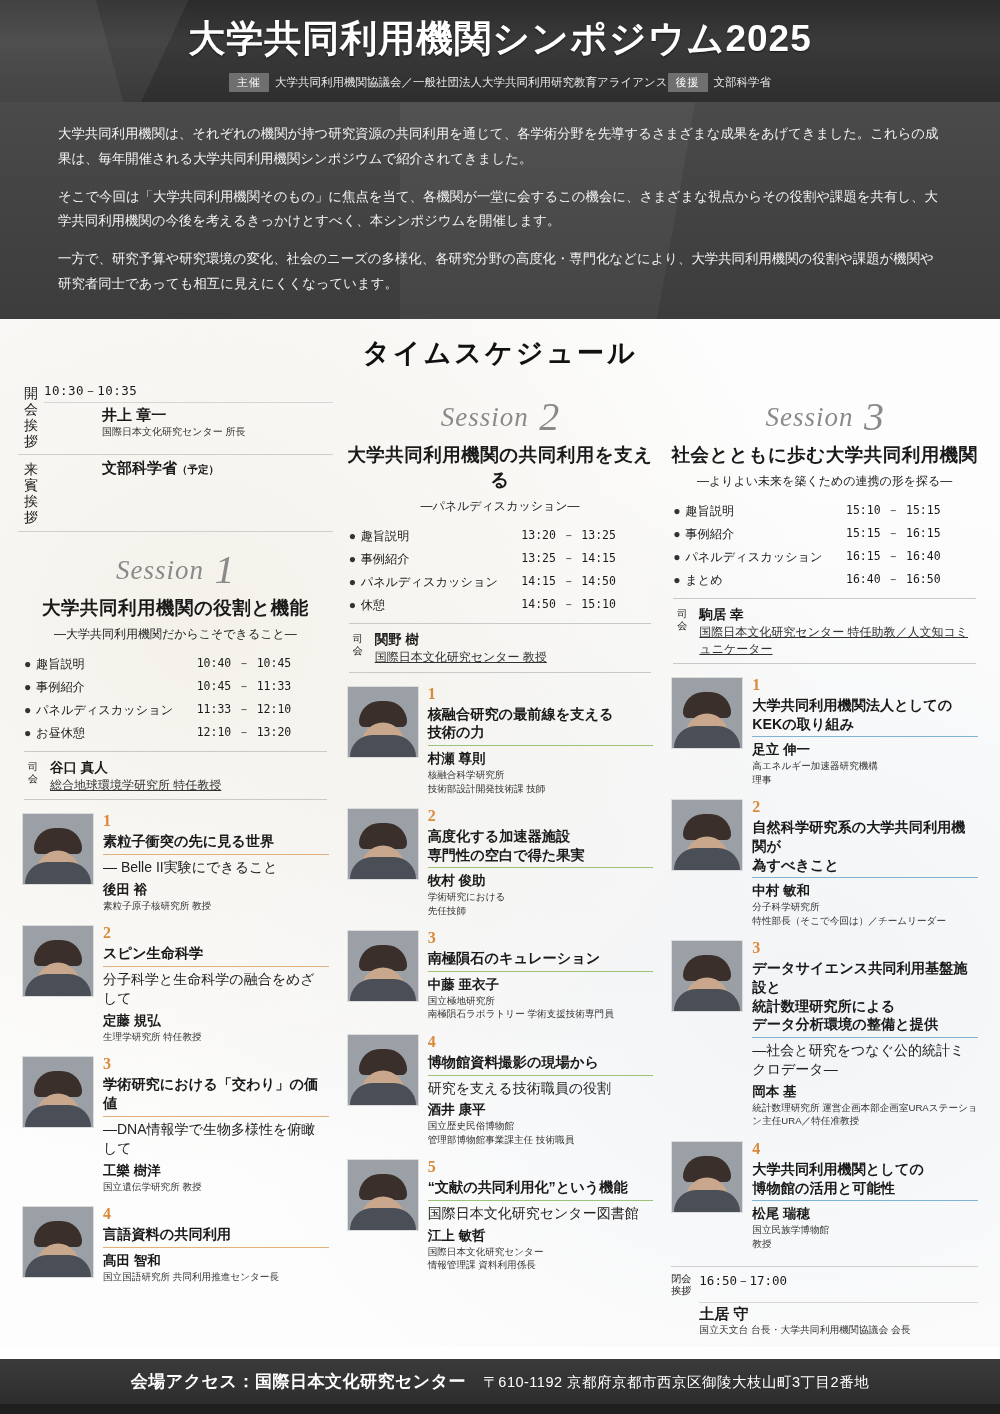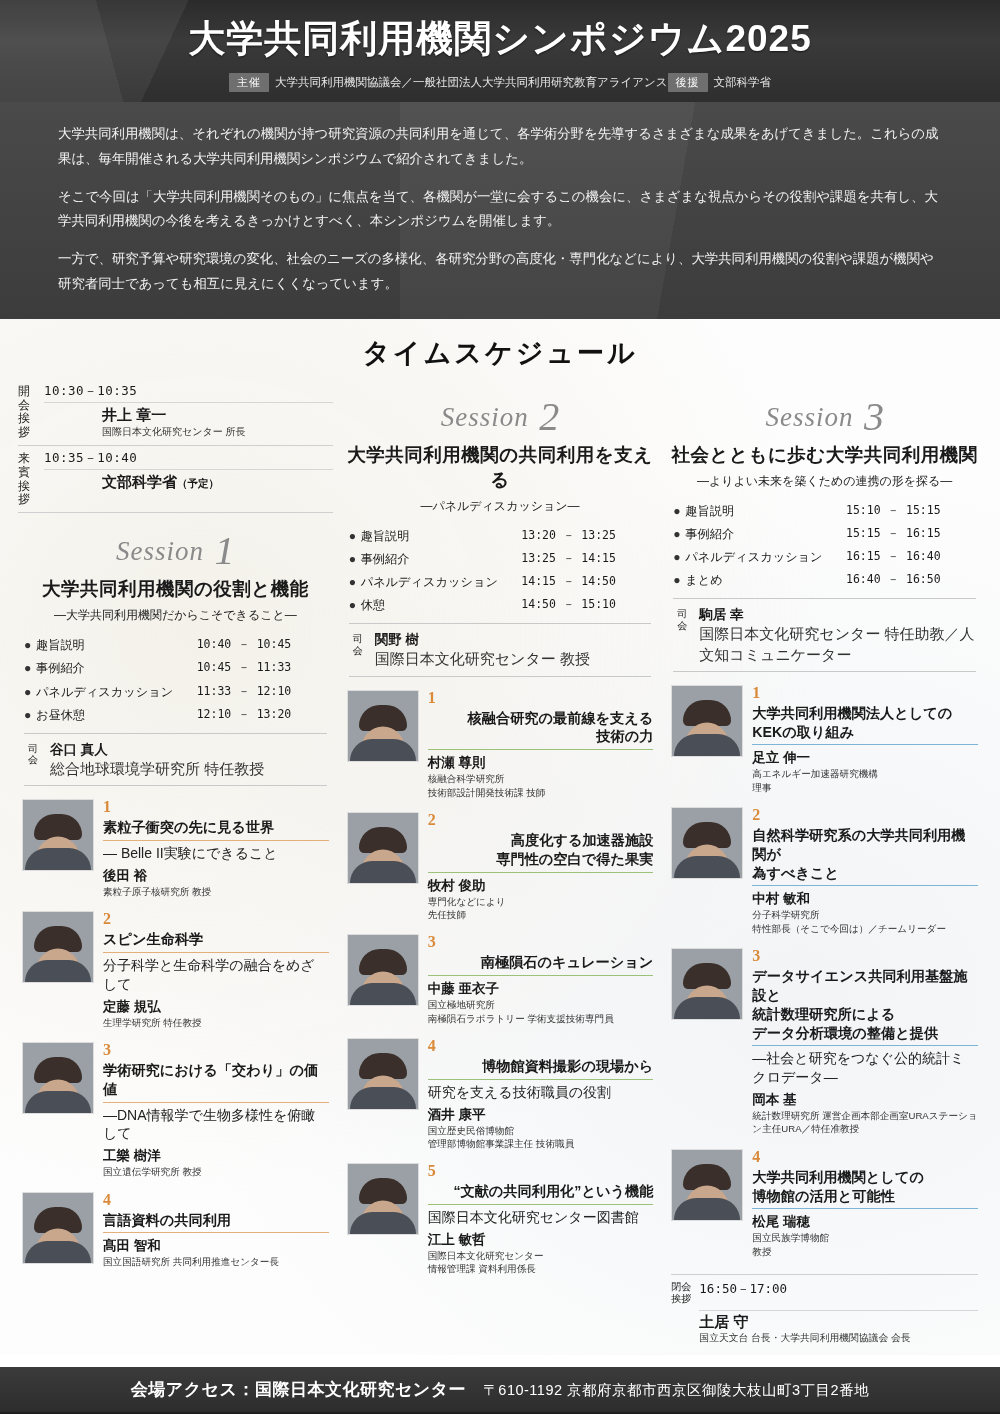--- a/index.html
+++ b/index.html
@@ -104,24 +104,24 @@
 
   
   .open-row {
     display: flex;
     align-items: stretch;
     border-bottom: 1px solid #cfcfcf;
     padding: 4px 0 5px 0;
   }
   .open-label {
     width: 20px;
-    font-size: 12px;
+    font-size: 14px;
     line-height: 1.15;
     letter-spacing: 0px;
-    text-align: left;
+    text-align: right;
     padding-top: 2px;
     color:#222;
     writing-mode: horizontal-tb;
   }
   .open-body { flex: 1; padding-left: 6px; }
   .open-time {
     font-size: 12.5px;
     letter-spacing: .5px;
     border-bottom: 1px solid #d6d6d6;
     padding-bottom: 2px;
@@ -191,21 +191,21 @@
   }
   .chair-label {
     width: 18px;
     font-size: 10px;
     line-height: 1.15;
     text-align: center;
     padding-top: 2px;
   }
   .chair-body { flex: 1; padding-left: 8px; }
   .chair-name { font-size: 13.5px; font-weight: bold; }
-  .chair-affil { font-size: 15px; color: #333; line-height: 1.35; }
+  .chair-affil { font-size: 12px; color: #333; line-height: 1.35; text-decoration: underline; }
 
   
   .talk {
     display: flex;
     margin: 13px 4px 0 4px;
     gap: 9px;
   }
   .photo {
     width: 72px; height: 72px;
     flex: 0 0 72px;
@@ -258,21 +258,21 @@
   }
   .talk-affil {
     font-size: 9.6px;
     color: #333;
     line-height: 1.4;
   }
 
   .col1 .talk-num { color: #d98a3a; }
   .col1 .talk-title { border-bottom-color: #e2b07a; }
   .col2 .talk-num { color: #d98a3a; }
-  .col2 .talk-title { border-bottom-color: #9cc27a; text-align: right; }
+  .col2 .talk-title { border-bottom-color: #9cc27a; }
   .col3 .talk-num { color: #d98a3a; }
   .col3 .talk-title { border-bottom-color: #7fb4d8; }
 
   
   .close-row {
     display: flex;
     margin: 16px 4px 0 4px;
     border-top: 1px solid #cfcfcf;
     padding-top: 6px;
   }
@@ -378,21 +378,20 @@
           <div class="open-body">
             <div class="open-time">10:30－10:35</div>
             <div class="open-name">井上 章一</div>
             <div class="open-affil">国際日本文化研究センター 所長</div>
           </div>
         </div>
 
         <div class="open-row">
           <div class="open-label">来賓挨拶</div>
           <div class="open-body">
-            <div class="open-time">10:35－10:40</div>
             <div class="open-name">
               <span>文部科学省</span><span class="open-sub">（予定）</span>
             </div>
           </div>
         </div>
 
         <div class="session-head">
           <span class="session-word">Session</span>
           <span class="session-num">1</span>
         </div>
@@ -557,21 +556,21 @@
               <div class="hair"></div>
               <div class="face"></div>
               <div class="body"></div>
             </div>
           <div class="talk-body">
             <div class="talk-num">2</div>
             <div class="talk-title" style="white-space:pre-line">高度化する加速器施設
 専門性の空白で得た果実</div>
             <div class="talk-subtitle"></div>
             <div class="talk-speaker">牧村 俊助</div>
-            <div class="talk-affil" style="white-space:pre-line">専門化などにより
+            <div class="talk-affil" style="white-space:pre-line">学術研究における
 先任技師</div>
           </div>
         </div>
 
         <div class="talk">
           <div class="photo">
               <div class="hair"></div>
               <div class="face"></div>
               <div class="body"></div>
             </div>

